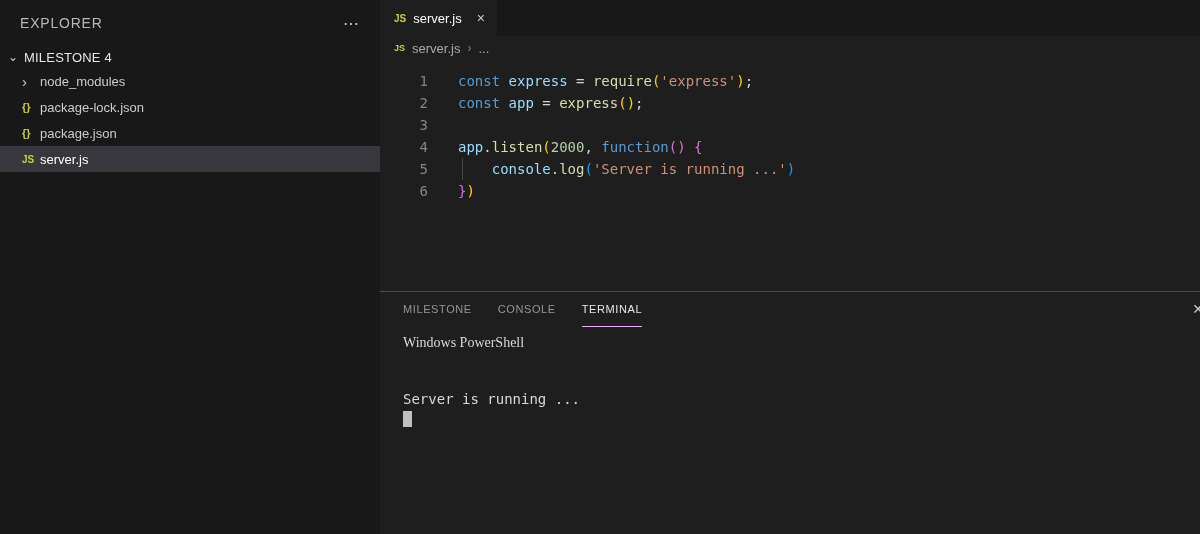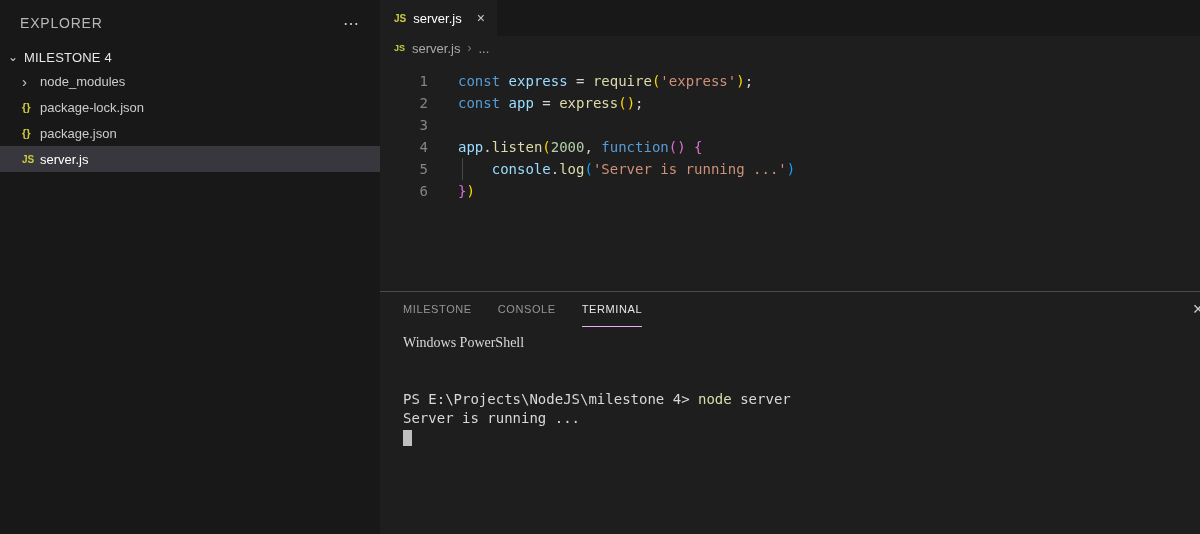--- a/index.html
+++ b/index.html
@@ -137,20 +137,19 @@
       <div class="panel-tabs" id="panel-tabs">
           <div class="panel-tab">MILESTONE</div>
           <div class="panel-tab">CONSOLE</div>
           <div class="panel-tab active">TERMINAL</div>
         </div>
       <span class="panel-actions">✕</span>
       <div class="terminal" id="terminal">
           <div class="term-line"><span style="color: rgb(216, 216, 216); font-family: Liberation Serif, serif;">Windows PowerShell</span></div>
           <div class="term-line"></div>
           <div class="term-line"></div>
-          <div class="term-line"><span style="color: rgb(216, 216, 216);">PS E:\Projects\NodeJS\milestone 4&gt; </span><span style="color: rgb(220, 220, 170);">node</span><span style="color: rgb(216, 216, 216);"> server</span></div>
           <div class="term-line"><span style="color: rgb(216, 216, 216);">Server is running ...</span></div>
           <div class="term-line"><span class="term-cursor"></span></div>
         </div>
     </div>
 
   </main>
 </div>
 
 </body></html>

